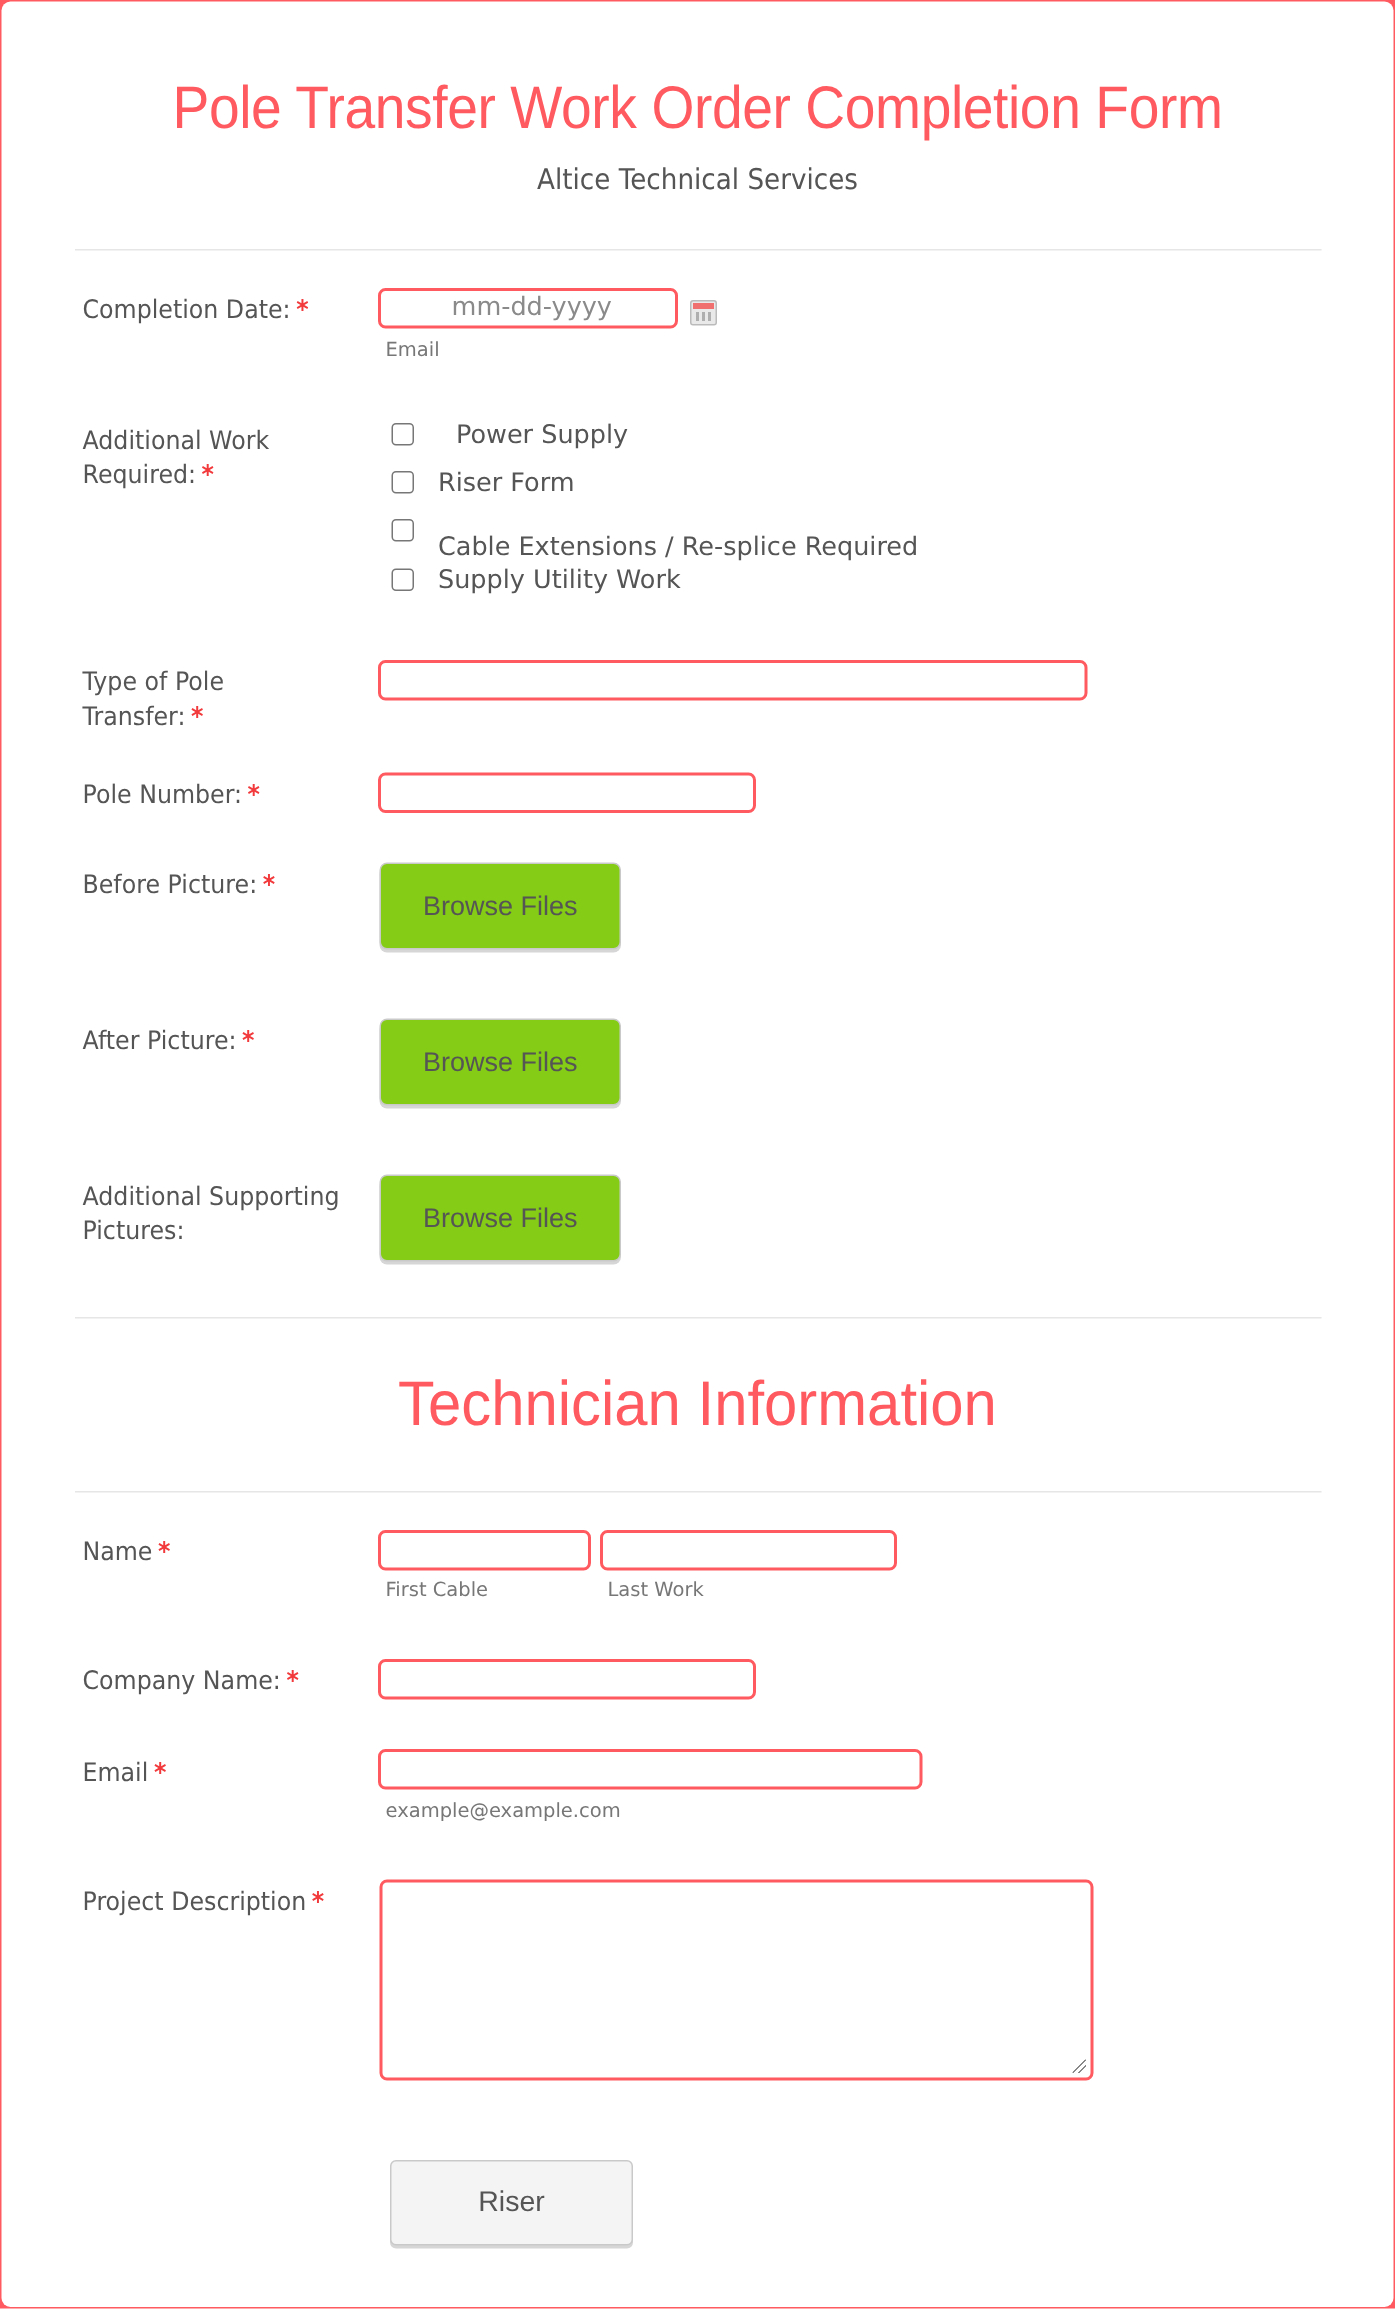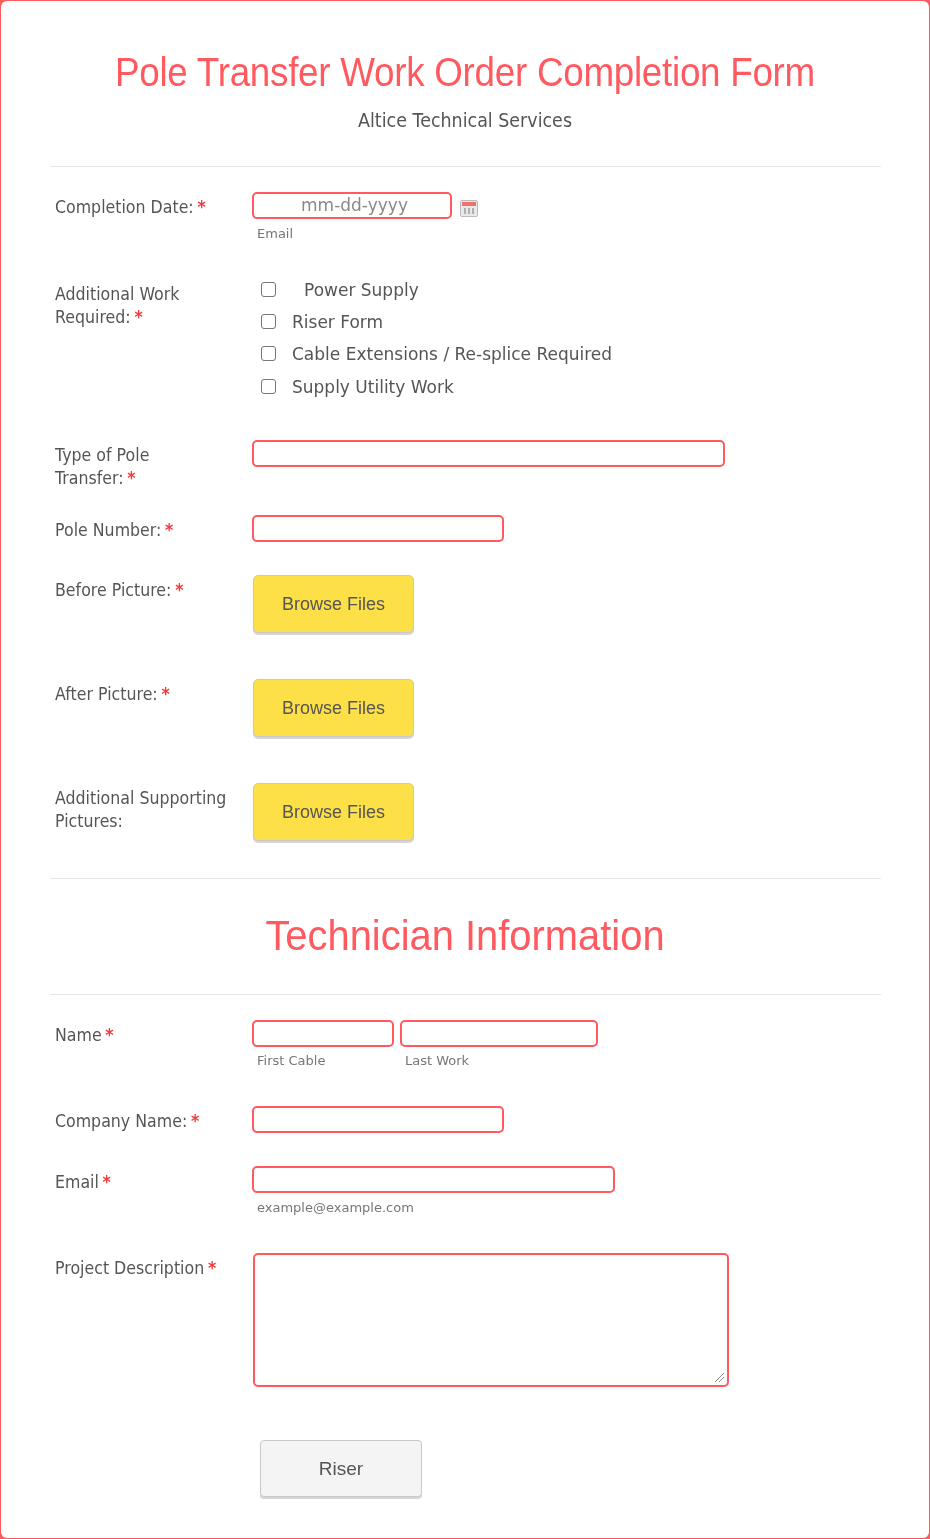--- a/index.html
+++ b/index.html
@@ -37,21 +37,21 @@
     font-family: "DejaVu Sans", sans-serif;
   }
   .sublabel { font-size: 13px; color: #777; font-family: "DejaVu Sans", sans-serif; }
   .checkbox {
     width: 15px; height: 15px; border: 1px solid #777; border-radius: 3px;
     box-sizing: border-box; background: #fff;
   }
   .cb-label { font-size: 17px; color: #555; font-family: "DejaVu Sans", sans-serif; }
   .browse {
     width: 161px; height: 58px; box-sizing: border-box;
-    border: 1px solid #c9c9c9; border-radius: 5px; background: #fde047;
+    border: 1px solid #c9c9c9; border-radius: 5px; background: #84cc16;
     box-shadow: 0 2px 0 #d6d6d6;
     font-size: 18px; color: #555; text-align: center; line-height: 56px;
     font-family: "Liberation Sans", sans-serif;
   }
   .section-title {
     left: 0; width: 930px; top: 912px; text-align: center;
     font-size: 42px; color: #ff5a5f; font-family: "Liberation Sans", sans-serif;
     transform: scaleX(0.95);
   }
   .calendar {
@@ -99,21 +99,21 @@
   <div><span>Required:</span><span class="req">*</span></div>
 </div>
 
 <div class="abs checkbox" style="left:261px; top:282px"></div>
 <div class="abs cb-label" style="left:304px; top:280px">Power Supply</div>
 
 <div class="abs checkbox" style="left:261px; top:314px"></div>
 <div class="abs cb-label" style="left:292px; top:312px">Riser Form</div>
 
 <div class="abs checkbox" style="left:261px; top:346px"></div>
-<div class="abs cb-label" style="left:292px; top:344px">Cable Extensions / Re-splice Required</div>
+<div class="abs cb-label" style="left:292px; top:355px">Cable Extensions / Re-splice Required</div>
 
 <div class="abs checkbox" style="left:261px; top:379px"></div>
 <div class="abs cb-label" style="left:292px; top:377px">Supply Utility Work</div>
 
 <div class="abs label" style="top:444px">
   <div>Type of Pole</div>
   <div><span>Transfer:</span><span class="req">*</span></div>
 </div>
 <div class="abs input" style="left:252px; top:440px; width:473px;"></div>
 

